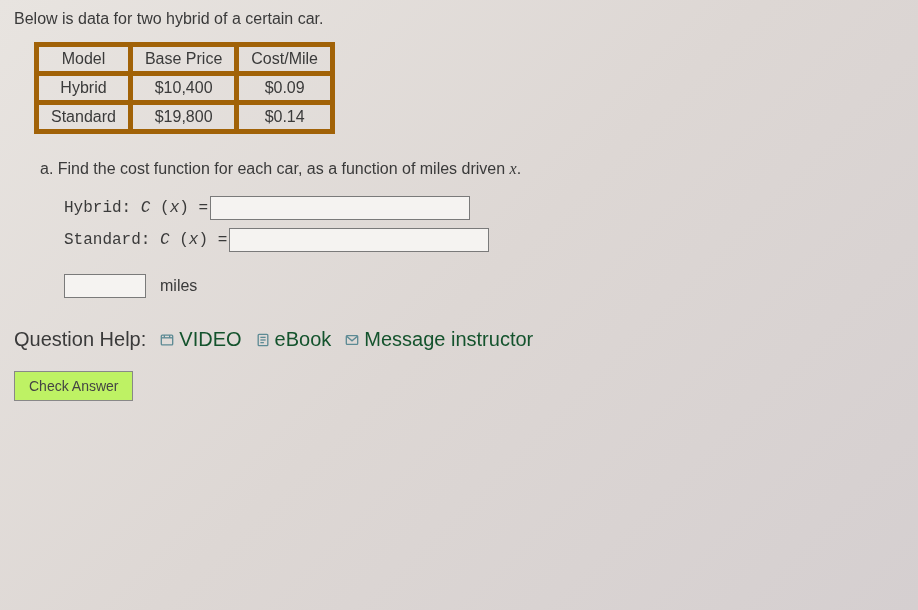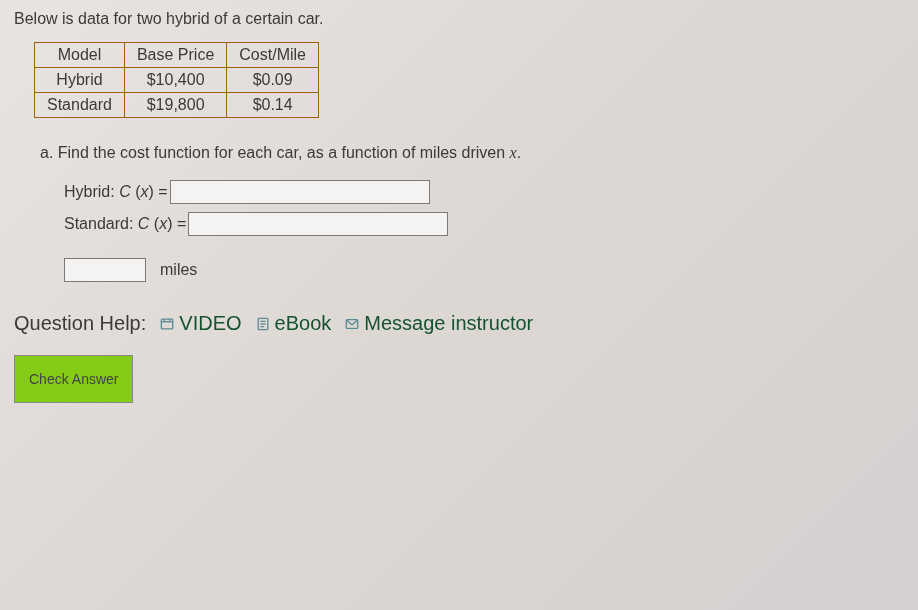--- a/index.html
+++ b/index.html
@@ -21,21 +21,21 @@
     .intro {
       margin-bottom: 14px;
     }
     table.data {
       border-collapse: collapse;
       margin-left: 20px;
       margin-bottom: 26px;
     }
     table.data th,
     table.data td {
-      border: 1px solid #a16207;
+      border: 5px solid #a16207;
       padding: 3px 12px;
       text-align: center;
       font-weight: normal;
       background: rgba(255,255,255,0);
     }
     table.data th {
       font-weight: normal;
     }
     .part {
       margin-left: 26px;
@@ -45,21 +45,21 @@
       margin-bottom: 18px;
     }
     .func-row {
       margin-left: 24px;
       margin-bottom: 8px;
       display: flex;
       align-items: center;
       gap: 2px;
     }
     .func-label {
-      font-family: Liberation Sans, sans-serif;
+      font-family: Liberation Mono, monospace;
       font-style: normal;
     }
     .func-label .mathC {
       font-style: italic;
     }
     .func-label .mathx {
       font-style: italic;
     }
     .text-input {
       height: 24px;
@@ -99,23 +99,23 @@
     .icon {
       width: 14px;
       height: 14px;
       display: inline-block;
       stroke: #5c8a94;
       fill: none;
       stroke-width: 1.5;
     }
     .check-btn {
       margin-top: 20px;
-      padding: 15px 14px;
+      padding: 6px 14px;
       border: 1px solid #888;
-      background: #84cc16;
+      background: #bef264;
       font-size: 14px;
       cursor: pointer;
       color: #444;
     }
     .miles-label {
       font-size: 16px;
     }
   </style>
 </head>
 <body>

